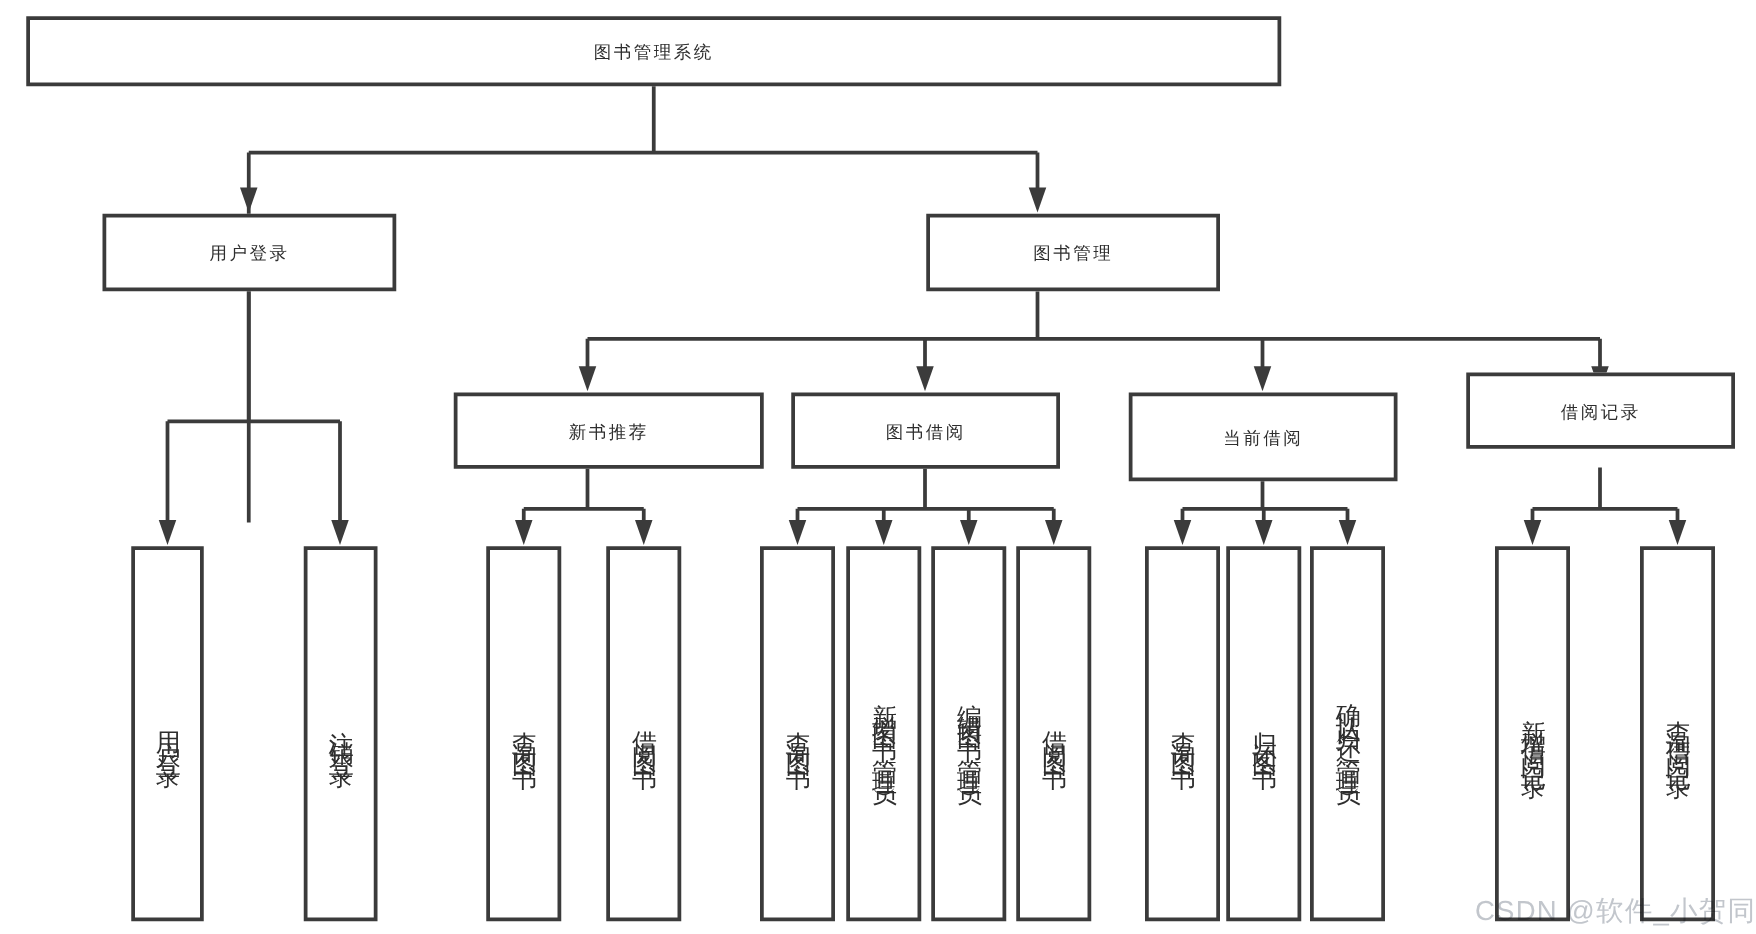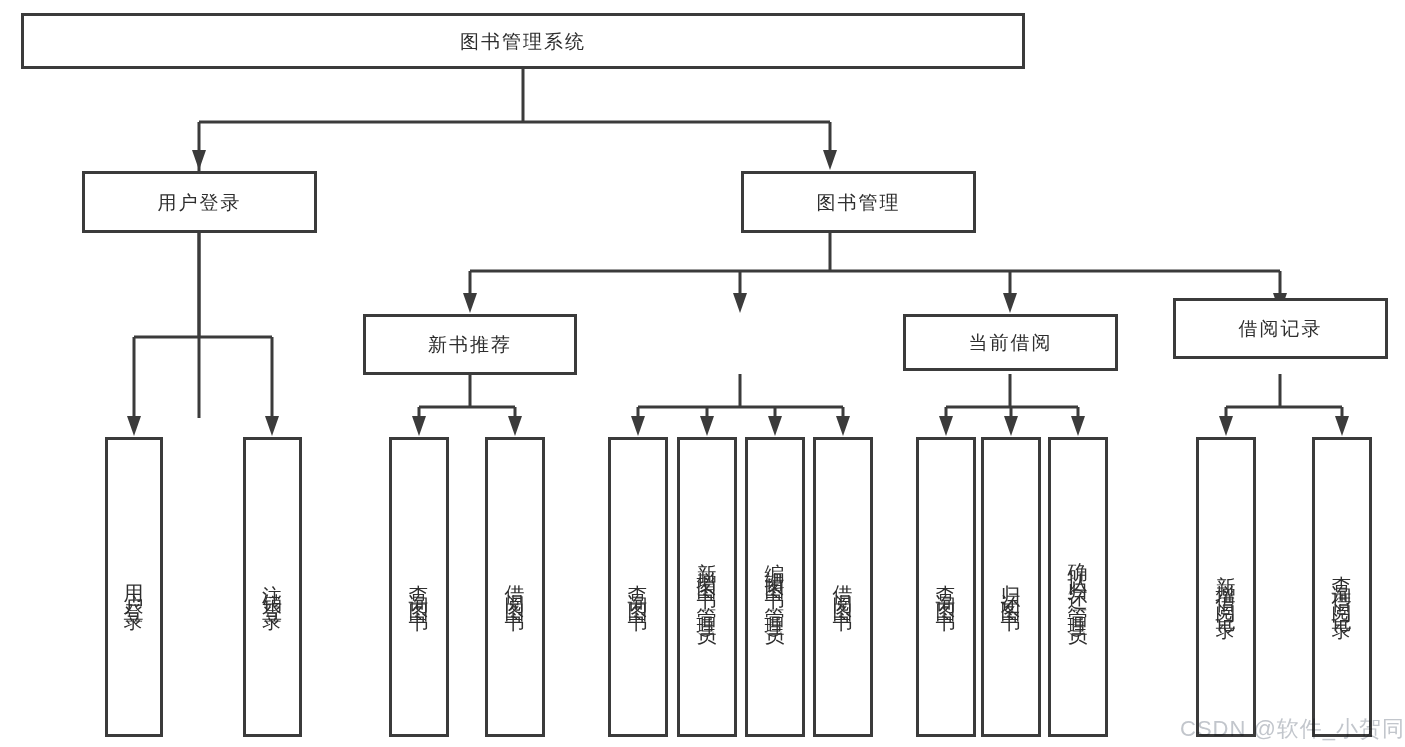--- a/index.html
+++ b/index.html
@@ -21,21 +21,21 @@
   .cline{stroke:var(--line);stroke-width:3;fill:none;}
   .ahead{fill:var(--line);stroke:none;}
   .node{
     position:absolute;
     box-sizing:border-box;
     background:var(--background);
     border:3px solid var(--line);
     display:flex;align-items:center;justify-content:center;
     z-index:2;
   }
-  .hbox{font-size:19px;letter-spacing:2px;line-height:1;}
+  .hbox{font-size:14px;letter-spacing:2px;line-height:1;}
   .vbox{
     writing-mode:vertical-rl;
     font-size:20px;
     letter-spacing:9px;
     line-height:1;
     top:437px;height:300px;
   }
   .watermark{
     position:absolute;
     left:1180px;top:714px;
@@ -81,22 +81,23 @@
       <polygon class="ahead" points="1219,416 1233,416 1226,436"></polygon>
       <polygon class="ahead" points="1335,416 1349,416 1342,436"></polygon>
     </g>
   </svg>
 
   <div class="node hbox" style="left:21px;top:13px;width:1004px;height:56px;">图书管理系统</div>
 
   <div class="node hbox" style="left:82px;top:171px;width:235px;height:62px;">用户登录</div>
   <div class="node hbox" style="left:741px;top:171px;width:235px;height:62px;">图书管理</div>
 
-  <div class="node hbox" style="left:363px;top:314px;width:214px;height:61px;">新书推荐</div>
-  <div class="node hbox" style="left:903px;top:314px;width:215px;height:57px;">当前借阅</div>
+  <div class="node hbox" style="left:363px;top:314px;width:248px;height:61px;">新书推荐</div>
+  <div class="node hbox" style="left:633px;top:314px;width:215px;height:61px;">图书借阅</div>
+  <div class="node hbox" style="left:903px;top:314px;width:215px;height:71px;">当前借阅</div>
   <div class="node hbox" style="left:1173px;top:298px;width:215px;height:61px;">借阅记录</div>
 
   <div class="node vbox" style="left:105px;width:58px;">用户登录</div>
   <div class="node vbox" style="left:243px;width:59px;">注销登录</div>
 
   <div class="node vbox" style="left:389px;width:60px;">查询图书</div>
   <div class="node vbox" style="left:485px;width:60px;">借阅图书</div>
 
   <div class="node vbox" style="left:608px;width:60px;">查询图书</div>
   <div class="node vbox" style="left:677px;width:60px;">新增图书（管理员）</div>

